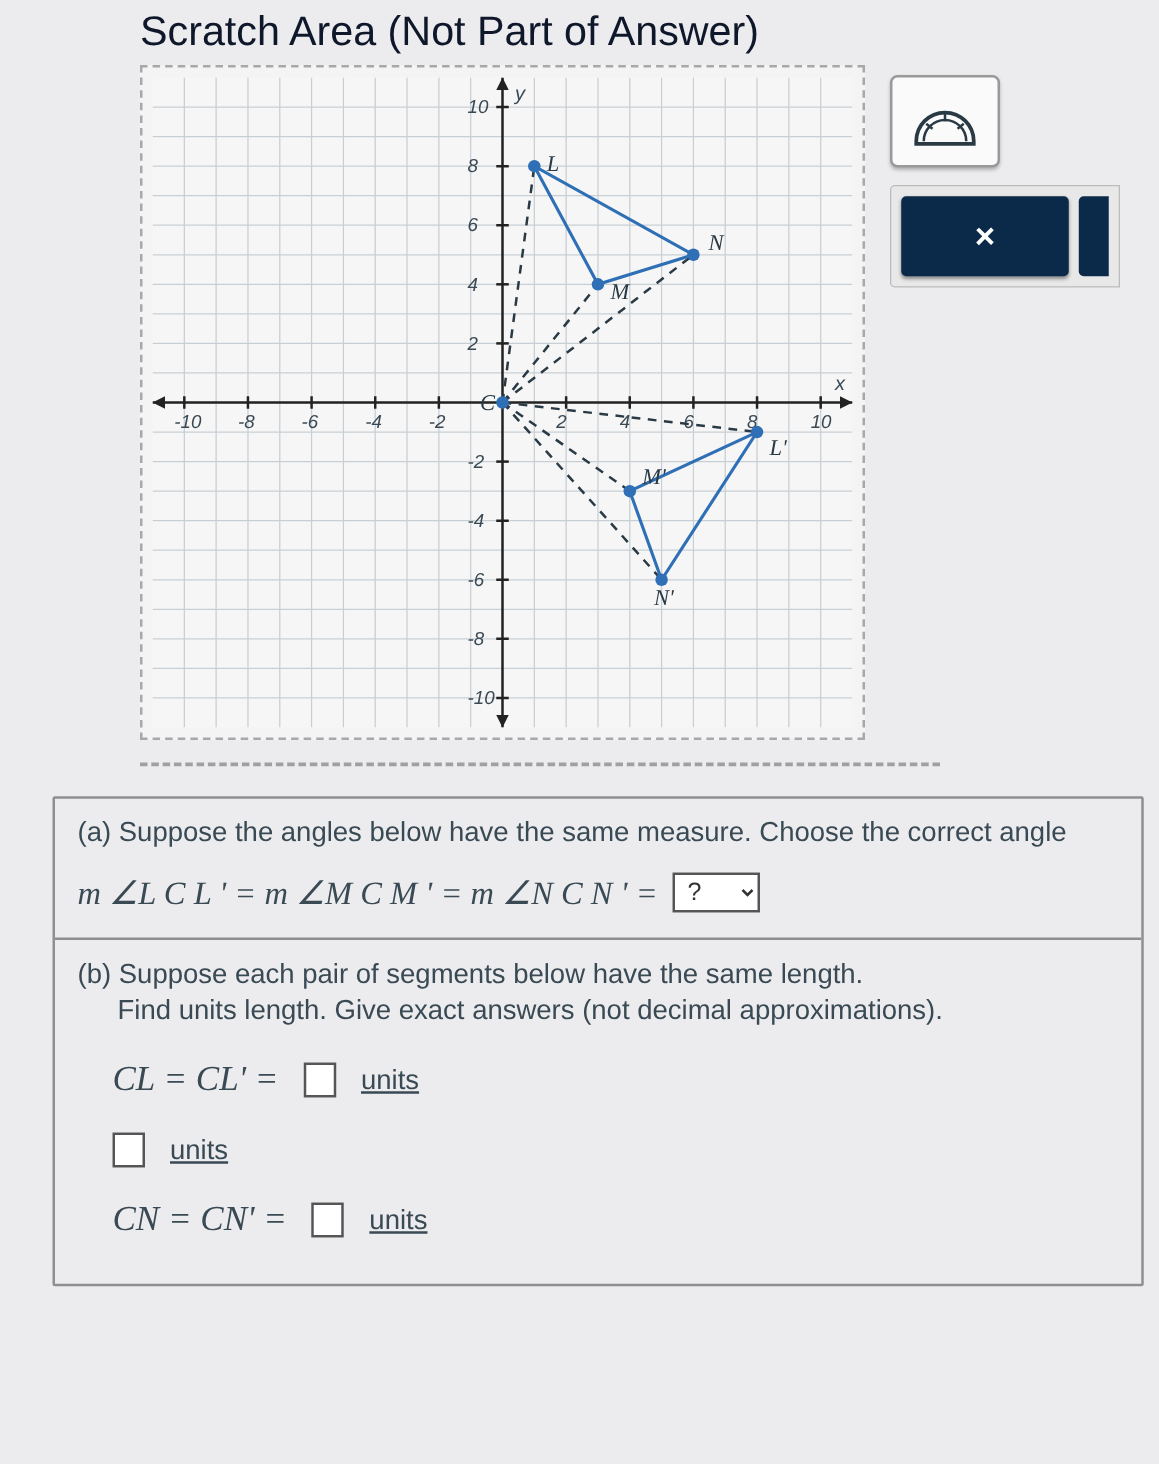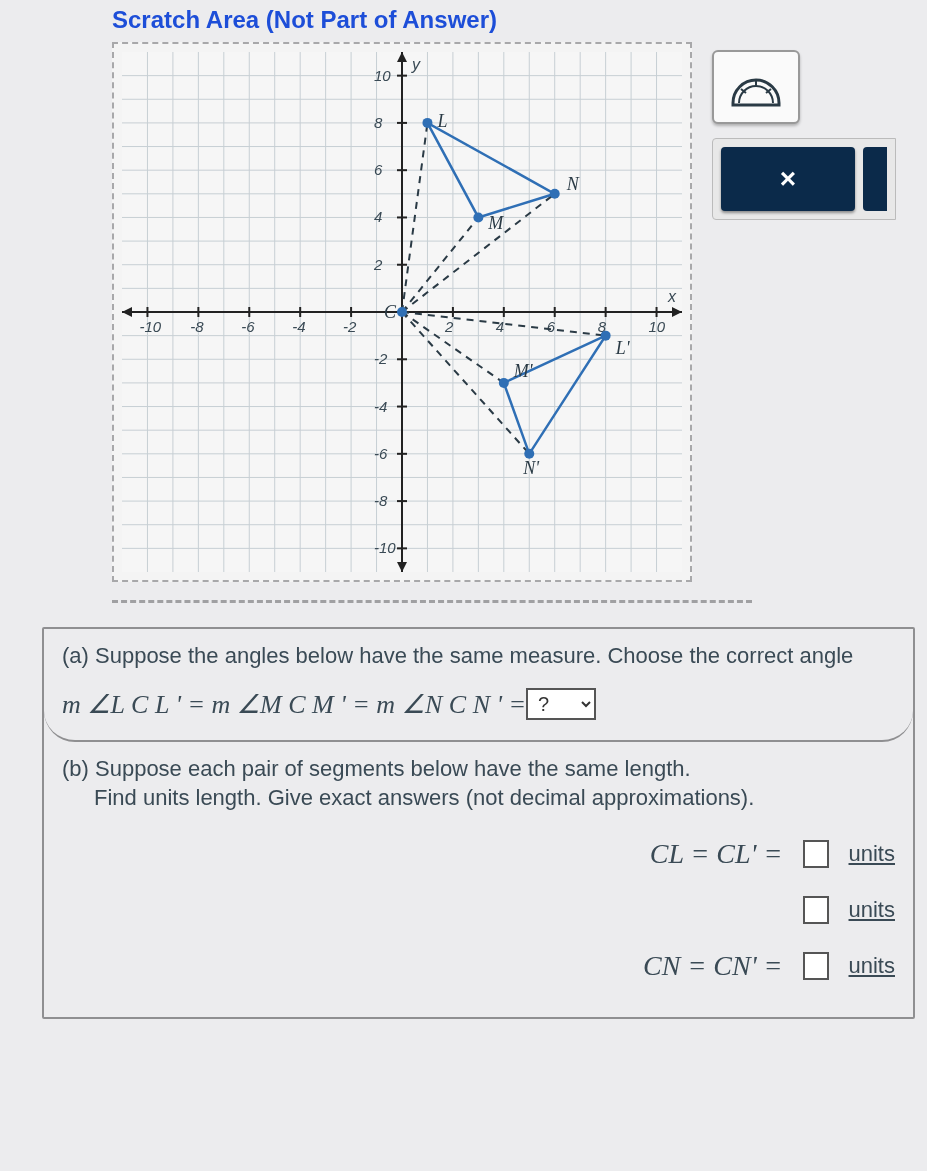--- a/index.html
+++ b/index.html
@@ -8,23 +8,23 @@
     background: #ececee;
     width: 927px;
     height: 1171px;
     overflow: hidden;
     color: #3a4a55;
   }
   .page {
     padding: 0 12px 0 18px;
   }
   .scratch-title {
-    font-size: 24px;
-    font-weight: 700;
-    color: #1d4ed8;
+    font-size: 33px;
+    font-weight: 400;
+    color: #0f172a;
     padding: 6px 0 8px 94px;
   }
   .top-row {
     display: flex;
     align-items: flex-start;
     gap: 20px;
   }
   .graph-wrap {
     margin-left: 94px;
     border: 2px dashed #a8a8aa;
@@ -87,24 +87,23 @@
     margin: 24px 0 0 24px;
     border: 2px solid #8f8f91;
     border-radius: 2px;
   }
   .q-block {
     padding: 12px 18px 18px 18px;
     font-size: 22px;
     line-height: 1.35;
     color: #3a4a55;
     border-bottom: 2px solid #8f8f91;
-    border-radius: 31px;
   }
   .q-block:last-child { border-bottom: none; }
-  .eq-line { margin-top: 16px; font-style: italic; font-family: "Times New Roman", serif; font-size: 26px; display:flex; align-items:center; flex-wrap:wrap; gap:0;}
+  .eq-line { margin-top: 16px; font-style: italic; font-family: "Times New Roman", serif; font-size: 26px; display:flex; align-items:center; flex-wrap:wrap; gap:12px;}
   select.ans {
     font-size: 20px;
     padding: 2px 6px;
     border: 2px solid #555;
     background:#fff;
     color:#333;
     min-width: 70px;
   }
   .ans-box {
     display:inline-block;
@@ -115,21 +114,20 @@
     vertical-align: -4px;
   }
   .seg-line {
     font-family: "Times New Roman", serif;
     font-style: italic;
     font-size: 28px;
     margin: 22px 0 22px 28px;
     display:flex;
     align-items:center;
     gap:20px;
-    justify-content:flex-end;
   }
   .units { font-style: normal; font-family: "Segoe UI", sans-serif; font-size:22px;text-decoration:underline; }
   .dashed-sep{
     border:none;
     border-top:3px dashed #a0a0a2;
     margin: 18px 0 8px 94px;
     width: 640px;
   }
 </style>
 </head>

